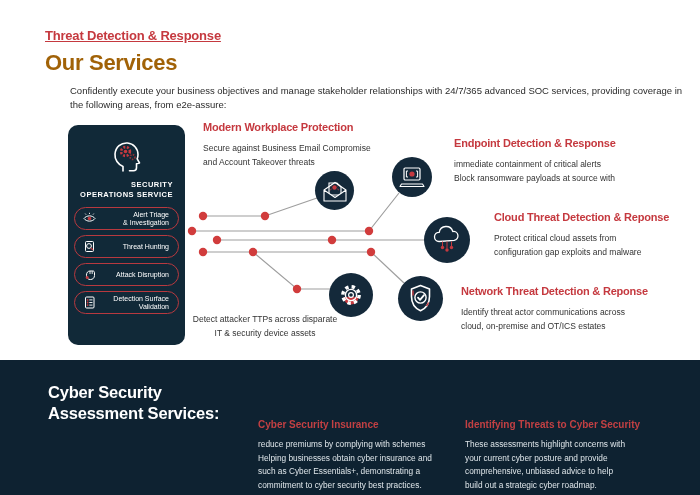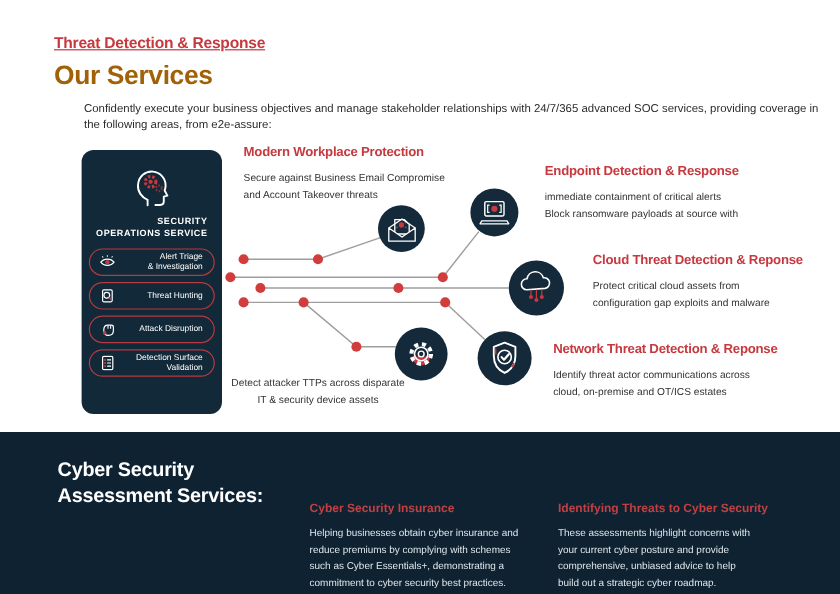--- a/index.html
+++ b/index.html
@@ -224,22 +224,22 @@
     </div>
   </div>
 
   <div class="abs band">
     <div class="abs band-title">
       <div class="nowrap">Cyber Security</div>
       <div class="nowrap">Assessment Services:</div>
     </div>
     <div class="abs band-col col-1">
       <h4>Cyber Security Insurance</h4>
+      <div class="line">reduce premiums by complying with schemes</div>
       <div class="line">Helping businesses obtain cyber insurance and</div>
-      <div class="line">reduce premiums by complying with schemes</div>
       <div class="line">such as Cyber Essentials+, demonstrating a</div>
       <div class="line">commitment to cyber security best practices.</div>
     </div>
     <div class="abs band-col col-2">
       <h4>Identifying Threats to Cyber Security</h4>
       <div class="line">These assessments highlight concerns with</div>
       <div class="line">your current cyber posture and provide</div>
       <div class="line">comprehensive, unbiased advice to help</div>
       <div class="line">build out a strategic cyber roadmap.</div>
     </div>

